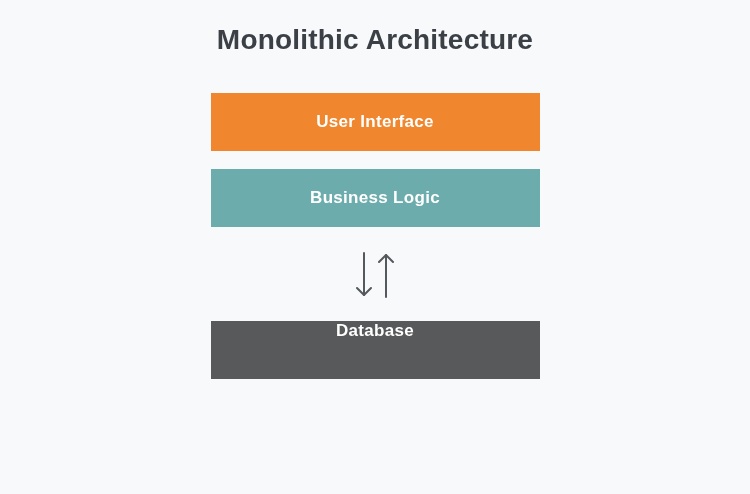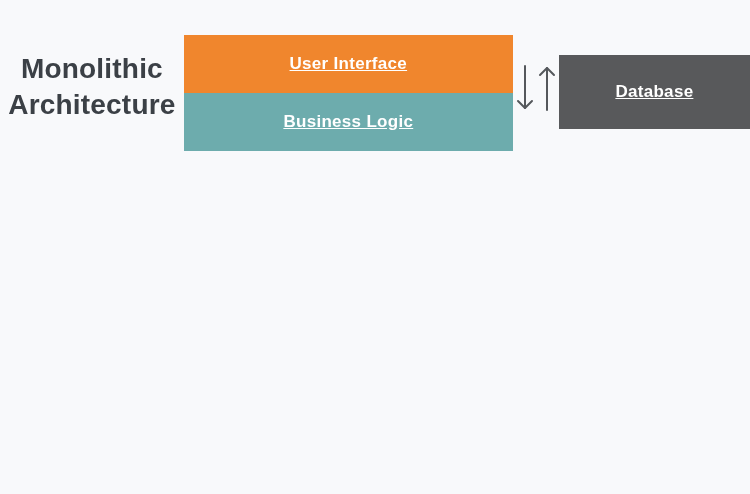--- a/index.html
+++ b/index.html
@@ -11,20 +11,21 @@
   .canvas {
     position: relative;
     width: 750px;
     height: 494px;
     background: #F8F9FB;
     overflow: hidden;
   }
 
   .diagram {
     display: flex;
+    flex-direction: column;
     align-items: center;
     width: 100%;
   }
 
   .title {
     margin-top: 22px;
     font-size: 28px;
     line-height: 36px;
     font-weight: 700;
     color: #3B4046;
@@ -41,44 +42,43 @@
 
   .layer-box {
     width: 329px;
     height: 58px;
     display: flex;
     align-items: center;
     justify-content: center;
   }
 
   .stack .layer-box + .layer-box {
+    margin-top: 18px;
   }
 
   .layer-label {
     color: #FFFFFF;
     font-size: 17px;
     font-weight: 700;
     letter-spacing: 0.3px;
-    text-decoration: underline;
   }
 
   .arrows {
     margin-top: 24px;
     height: 48px;
     display: flex;
     align-items: center;
     justify-content: center;
   }
 
   .db-box {
-    margin-top: 32px;
+    margin-top: 22px;
     width: 329px;
-    height: 74px;
+    height: 58px;
     display: flex;
-    align-items: center;
     justify-content: center;
   }
 </style>
 </head>
 <body>
 
 <div class="canvas">
   <div class="diagram">
 
     <div class="title">Monolithic Architecture</div>

